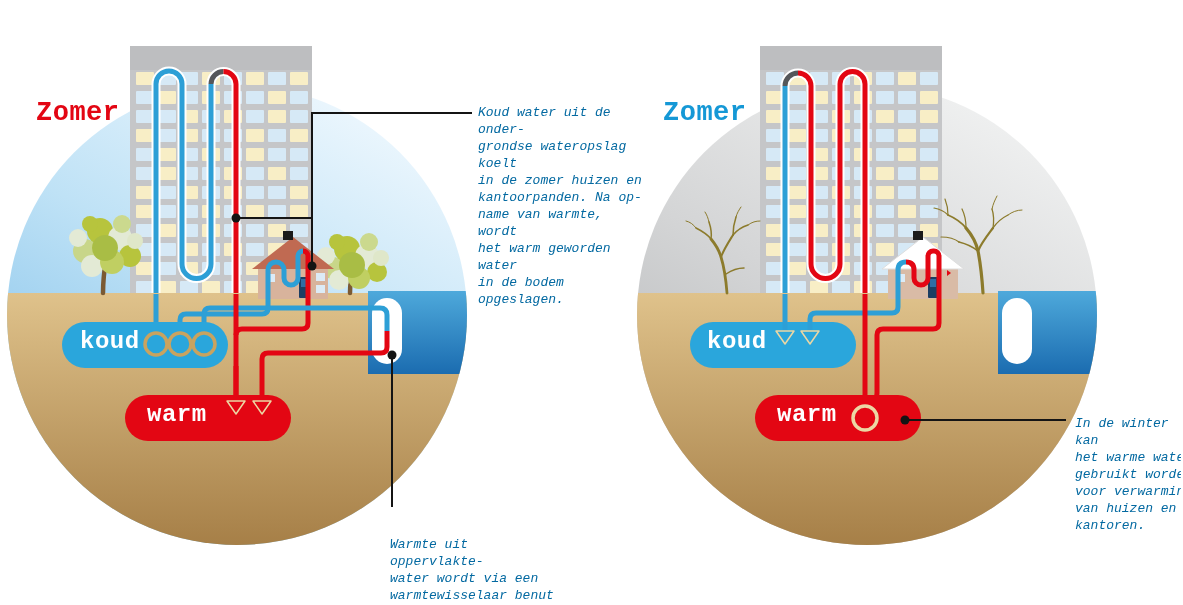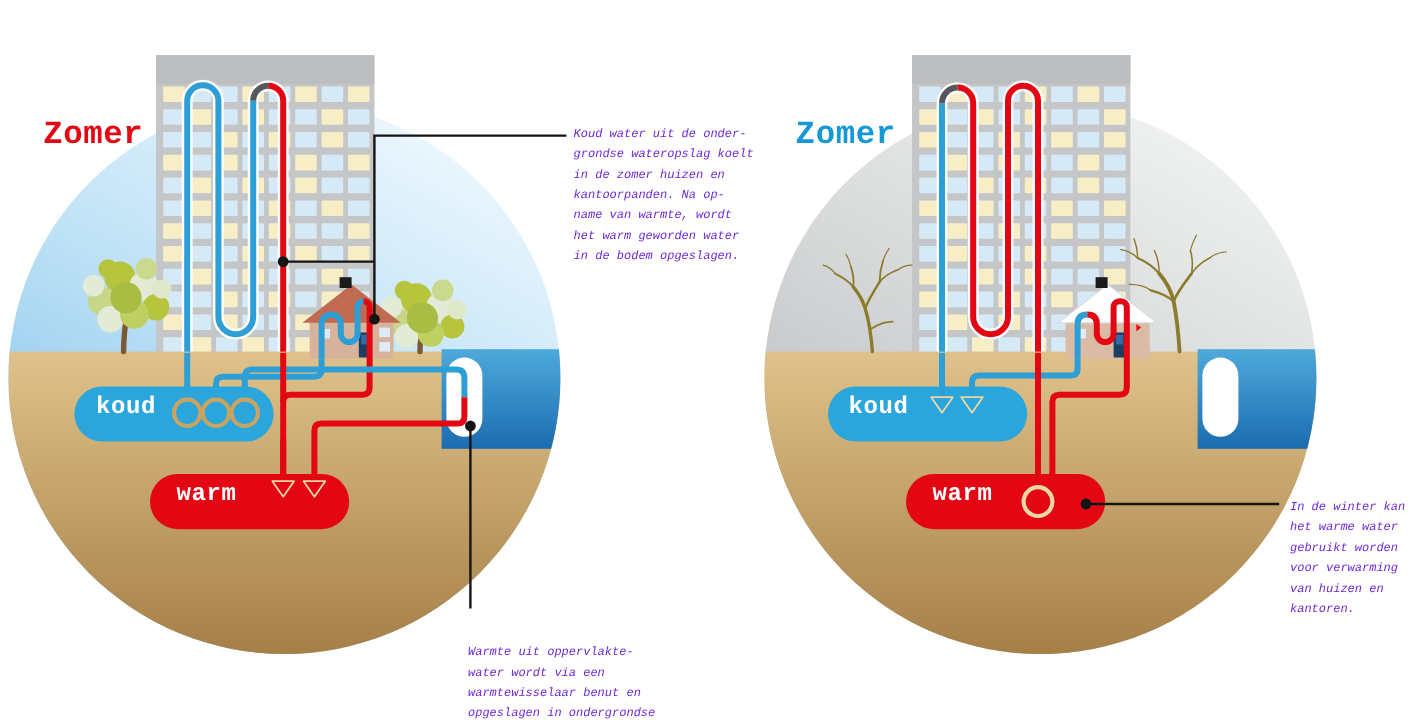--- a/index.html
+++ b/index.html
@@ -2,26 +2,26 @@
 <html><head>
 <meta charset="utf-8">
 <style>
   html,body{margin:0;padding:0;background:#fff;}
   .canvas{position:relative;width:1181px;height:605px;background:#fff;overflow:hidden;
           font-family:Liberation Mono, monospace;margin-top:16px;}
   .canvas svg{position:absolute;left:0;top:0;}
   .title{position:absolute;font-size:27px;font-weight:bold;letter-spacing:0.5px;}
   .title-summer{left:36px;top:82px;color:#e30613;}
   .title-winter{left:663px;top:82px;color:#1598d6;}
-  .pill-label{position:absolute;color:#fff;font-size:20px;font-weight:bold;letter-spacing:0.5px;}
+  .pill-label{position:absolute;color:#fff;font-size:24px;font-weight:bold;letter-spacing:0.5px;}
   .lbl-koud-s{left:80px;top:312px;}
   .lbl-warm-s{left:147px;top:385px;}
   .lbl-koud-w{left:707px;top:312px;}
   .lbl-warm-w{left:777px;top:385px;}
-  .callout{position:absolute;font-size:10px;line-height:17px;font-style:italic;color:#6d28d9;
+  .callout{position:absolute;font-size:13px;line-height:17px;font-style:italic;color:#0369a1;
            white-space:pre-line;}
   .co-summer-top{left:478px;top:88px;width:165px;}
   .co-summer-bottom{left:390px;top:520px;width:175px;}
   .co-winter{left:1075px;top:399px;width:120px;}
 </style>
 </head>
 <body>
 
 <div class="canvas">
 

